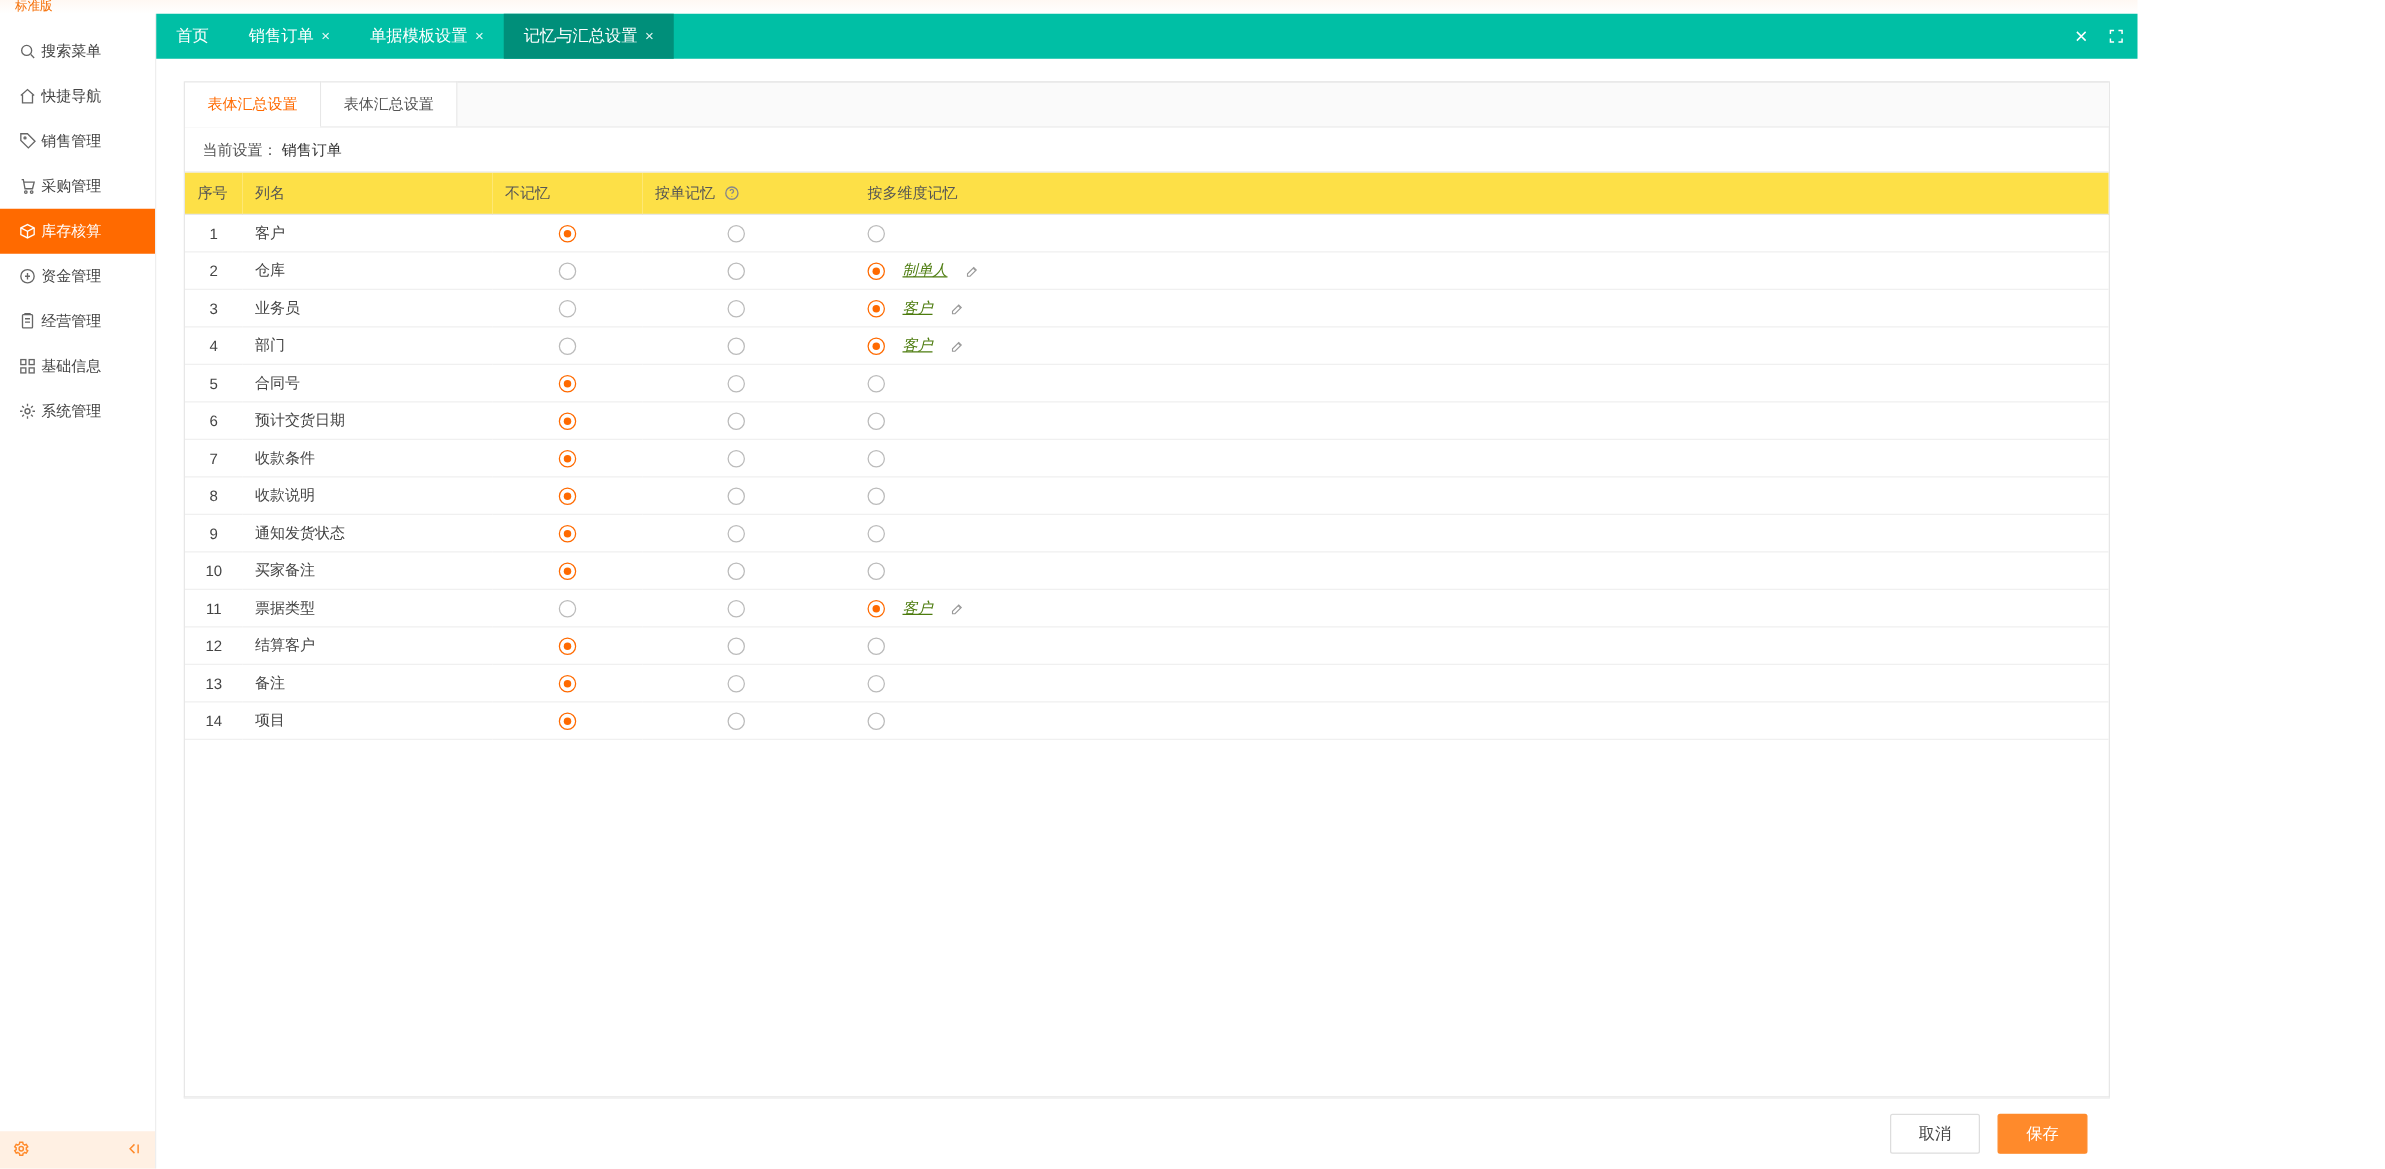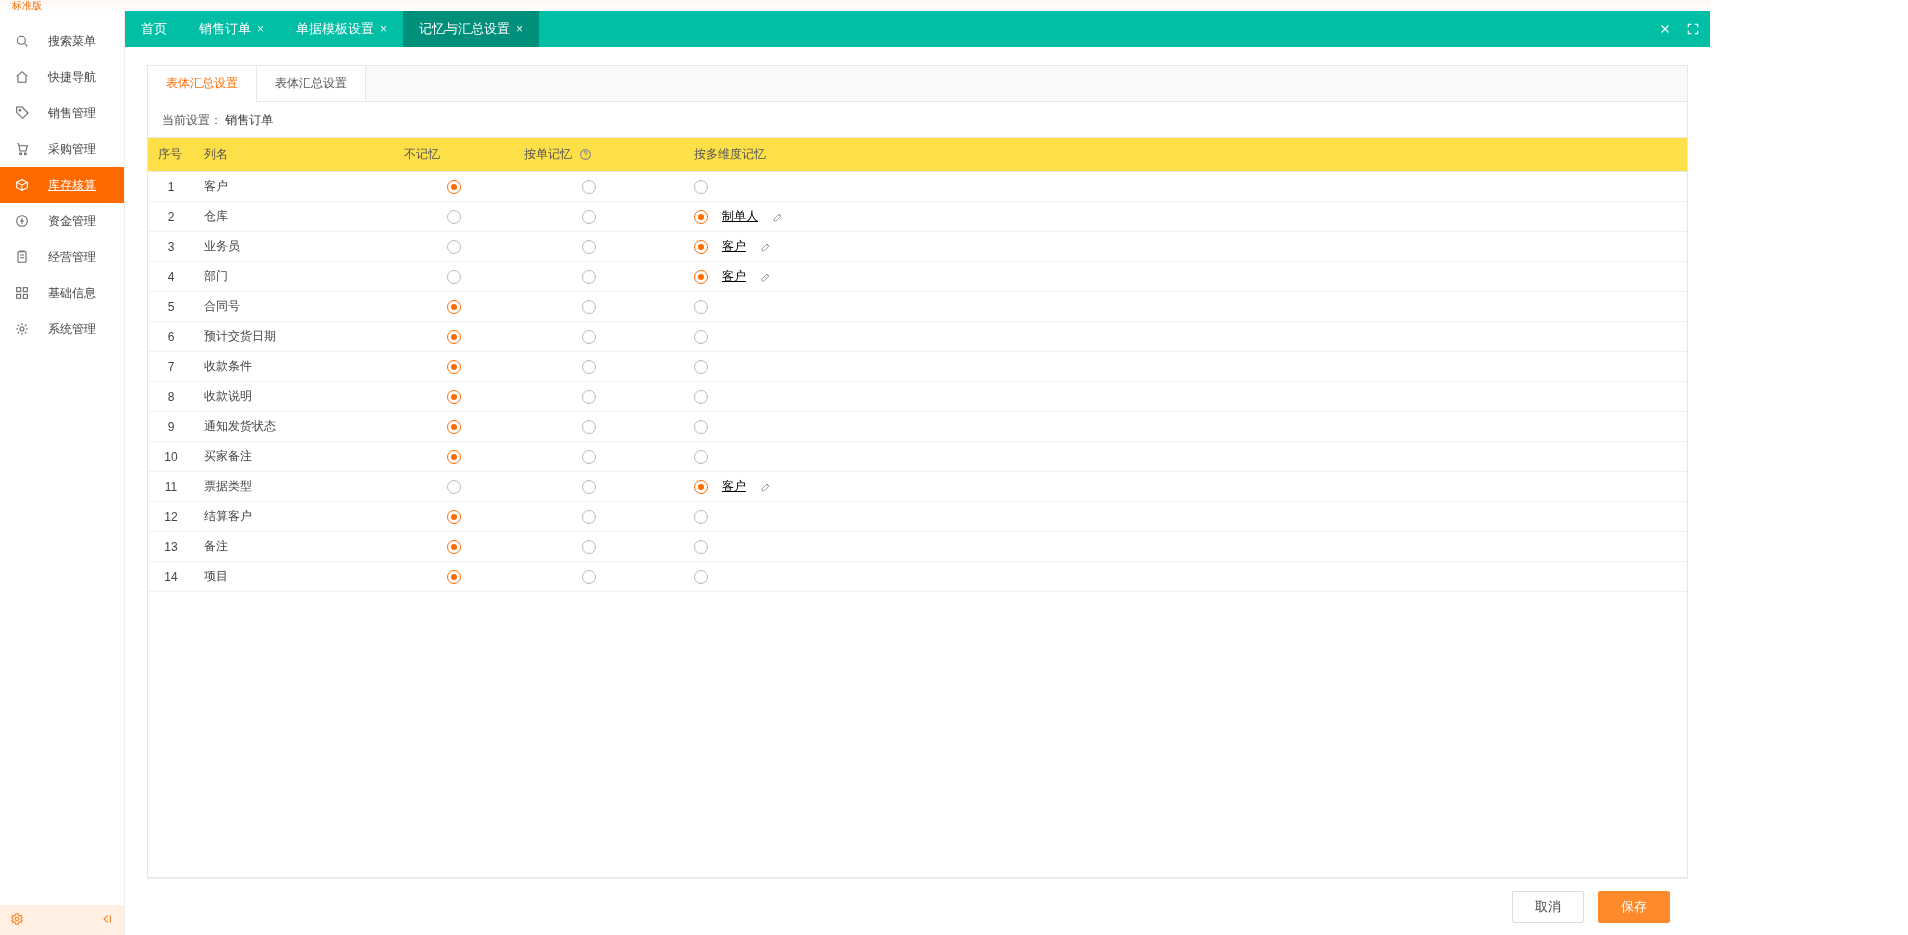--- a/index.html
+++ b/index.html
@@ -8,22 +8,22 @@
 .app { display: flex; flex-direction: column; height: 935px; width: 1710px; }
 
 
 .top-strip { height: 11px; background: linear-gradient(to bottom, #fff8f3, #fff); padding-left: 12px; font-size: 10px; color: #f56c00; line-height: 11px; }
 
 .body-row { flex: 1; display: flex; min-height: 0; }
 
 
 .sidebar { width: 125px; background: #fff; border-right: 1px solid #eee; display: flex; flex-direction: column; }
 .nav { flex: 1; padding-top: 12px; }
-.nav-item { display: flex; align-items: center; gap: 18px; height: 36px; padding: 0 14px; color: #444; cursor: pointer; }
-.nav-item.active { background: #ff6a00; color: #fff; text-decoration: underline; }
+.nav-item { display: flex; align-items: center; gap: 3px; height: 36px; padding: 0 14px; color: #444; cursor: pointer; }
+.nav-item.active { background: #ff6a00; color: #fff; }
 .nav-item .icn { width: 16px; height: 16px; display: inline-flex; align-items: center; justify-content: center; }
 .nav-item .icn svg { width: 16px; height: 16px; }
 .nav-item.active .icn svg { stroke: #fff; }
 .sidebar-footer { height: 30px; background: #fff0e3; display: flex; align-items: center; justify-content: space-between; padding: 0 10px; }
 .sidebar-footer svg { width: 14px; height: 14px; stroke: #ff8a2b; }
 
 
 .main { flex: 1; display: flex; flex-direction: column; min-width: 0; }
 
 
@@ -66,21 +66,21 @@
 th.col-multi { padding-left: 30px !important; }
 
 .help-icn { display: inline-flex; vertical-align: middle; margin-left: 4px; }
 .help-icn svg { width: 13px; height: 13px; stroke: #888; }
 
 .radio { display: inline-block; width: 14px; height: 14px; border: 1px solid #bbb; border-radius: 50%; position: relative; vertical-align: middle; cursor: pointer; background: #fff; }
 .radio.on { border-color: #ff6a00; }
 .radio.on::after { content: ""; position: absolute; inset: 3px; border-radius: 50%; background: #ff6a00; }
 
 .multi-cell { display: flex; align-items: center; gap: 14px; }
-.multi-link { color: #000000; text-decoration: underline; cursor: pointer; }
+.multi-link { color: #4d7c0f; text-decoration: underline; cursor: pointer; font-style: italic; }
 .edit-icn { display: inline-flex; cursor: pointer; }
 .edit-icn svg { width: 12px; height: 12px; stroke: #999; }
 
 
 .footer { border-top: 1px solid #eee; padding: 12px 18px; display: flex; justify-content: flex-end; gap: 14px; }
 .btn { min-width: 72px; height: 32px; padding: 0 18px; border-radius: 2px; font-size: 13px; cursor: pointer; border: 1px solid #ddd; background: #fff; color: #444; }
 .btn.primary { background: #ff8a2b; border-color: #ff8a2b; color: #fff; }
 </style>
 </head>
 <body>

